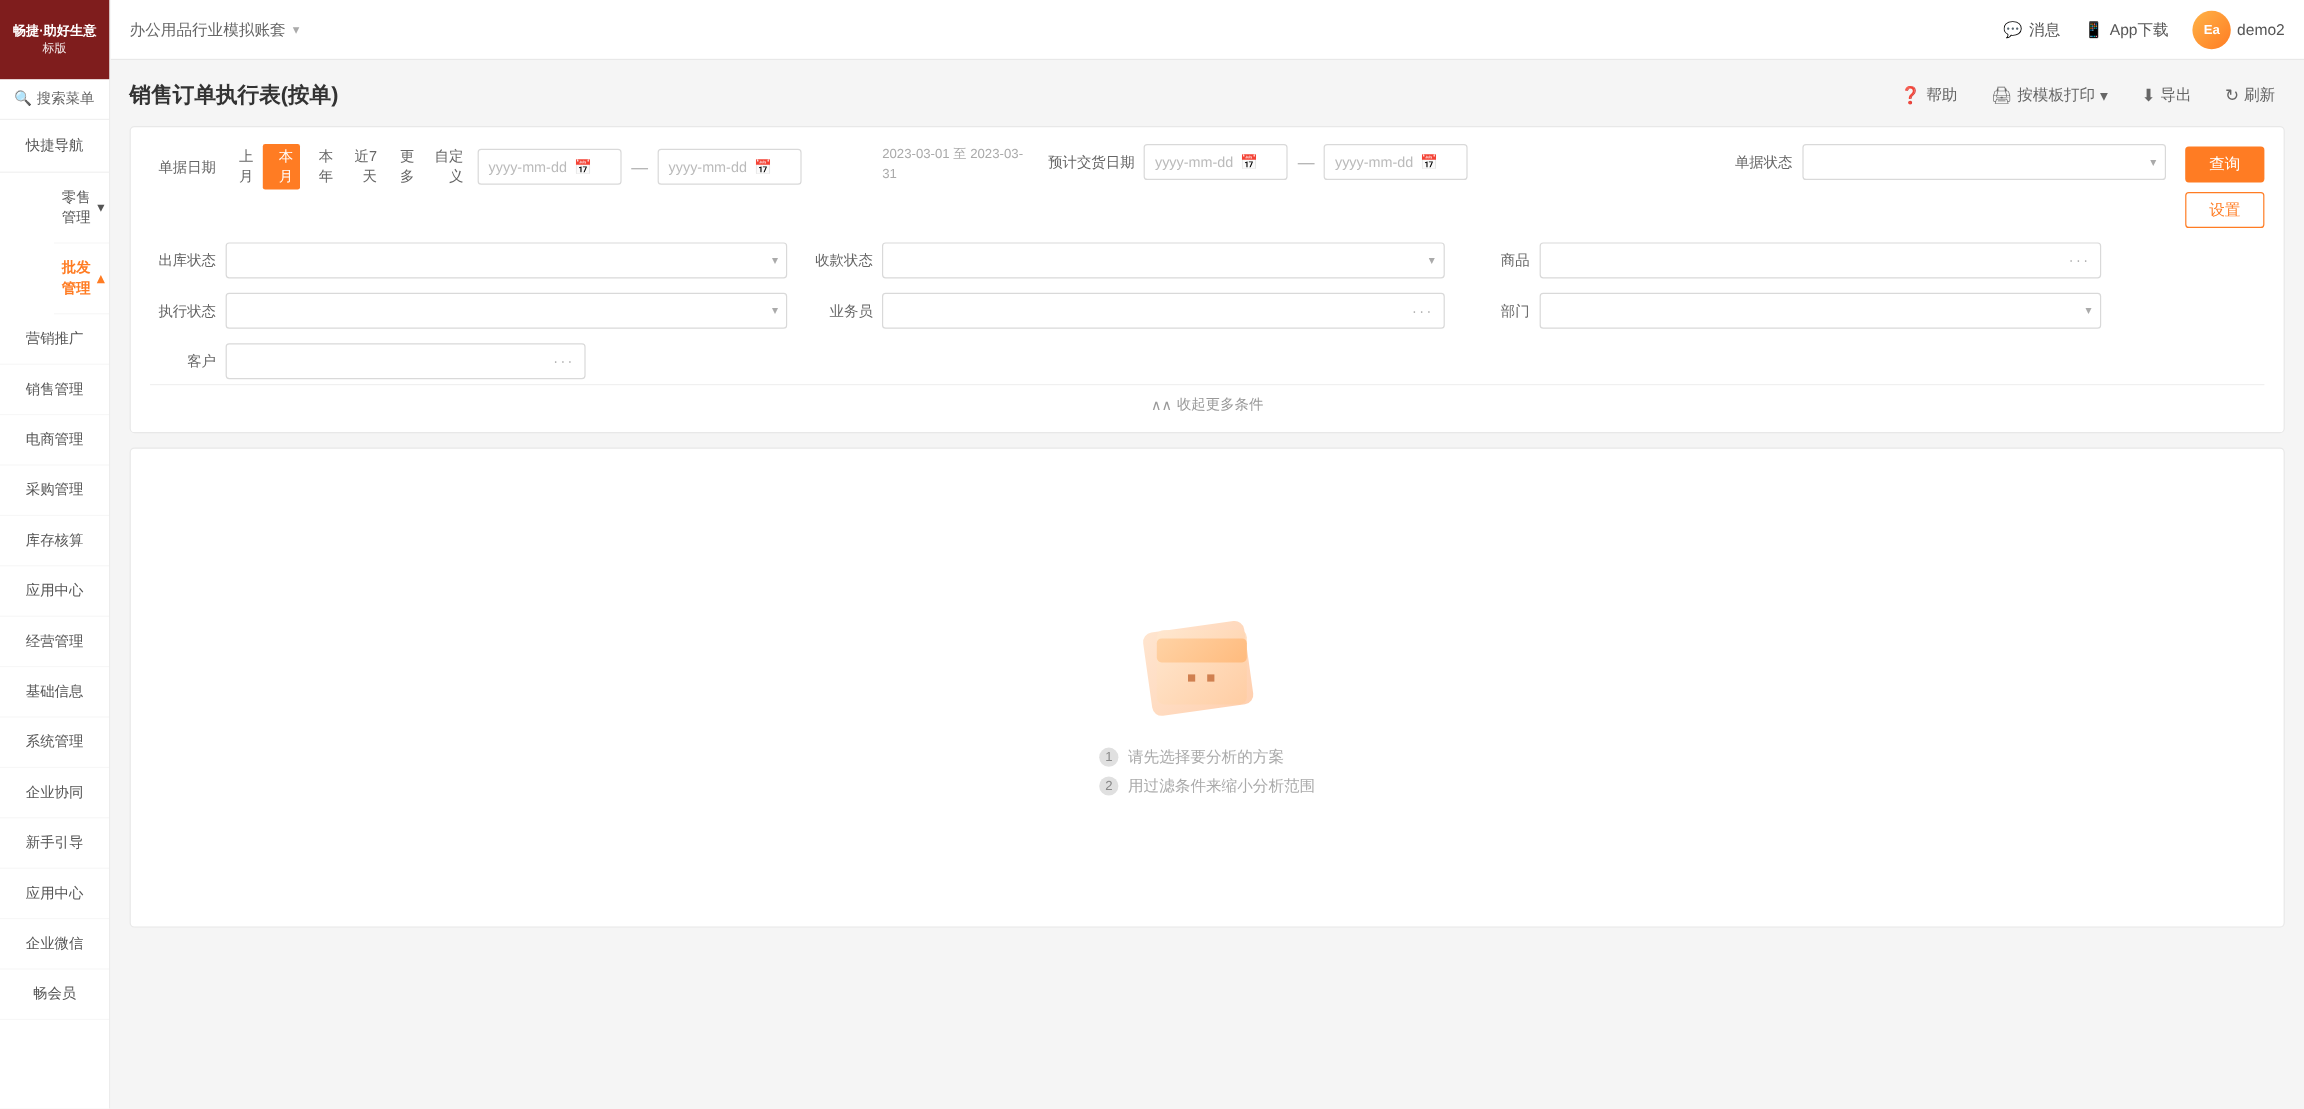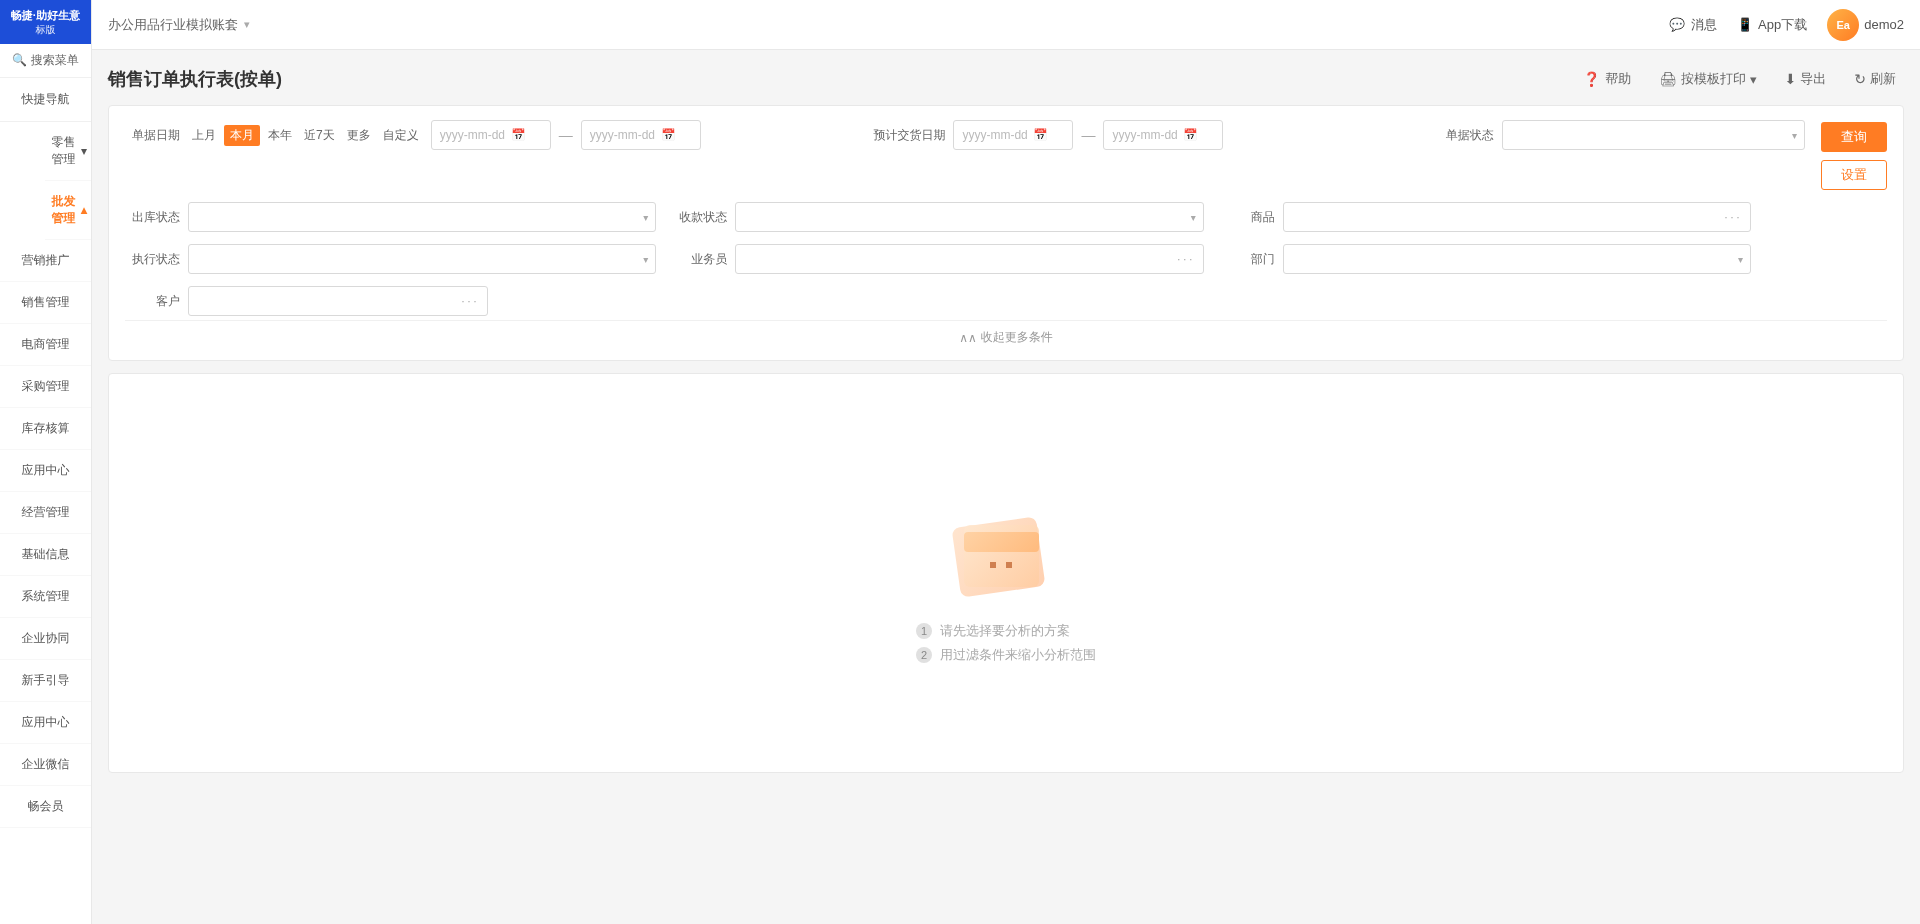--- a/index.html
+++ b/index.html
@@ -9,22 +9,22 @@
     .sidebar {
       width: 92px;
       background: #fff;
       height: 100%;
       display: flex;
       flex-direction: column;
       border-right: 1px solid #e8e8e8;
       flex-shrink: 0;
     }
     .sidebar-logo {
-      background: #1d4ed8;
-      height: 44px;
+      background: #7f1d1d;
+      height: 66px;
       display: flex;
       align-items: center;
       justify-content: center;
       color: #fff;
       font-size: 12px;
       padding: 4px;
       text-align: center;
       line-height: 1.3;
     }
     .sidebar-logo-text { font-weight: bold; font-size: 11px; }
@@ -626,20 +626,23 @@
               <div class="date-input">
                 <span style="color:#bbb;">yyyy-mm-dd</span>
                 <span>📅</span>
               </div>
               <span class="date-dash">—</span>
               <div class="date-input">
                 <span style="color:#bbb;">yyyy-mm-dd</span>
                 <span>📅</span>
               </div>
             </div>
+            <div style="padding-left:63px;">
+              <span class="date-range-info">2023-03-01 至 2023-03-31</span>
+            </div>
           </div>
 
           <div style="flex:1.5; display:flex; align-items:center; gap:8px;">
             <span class="filter-label" style="min-width:70px;">预计交货日期</span>
             <div class="date-input">
               <span style="color:#bbb;">yyyy-mm-dd</span>
               <span>📅</span>
             </div>
             <span class="date-dash">—</span>
             <div class="date-input">

